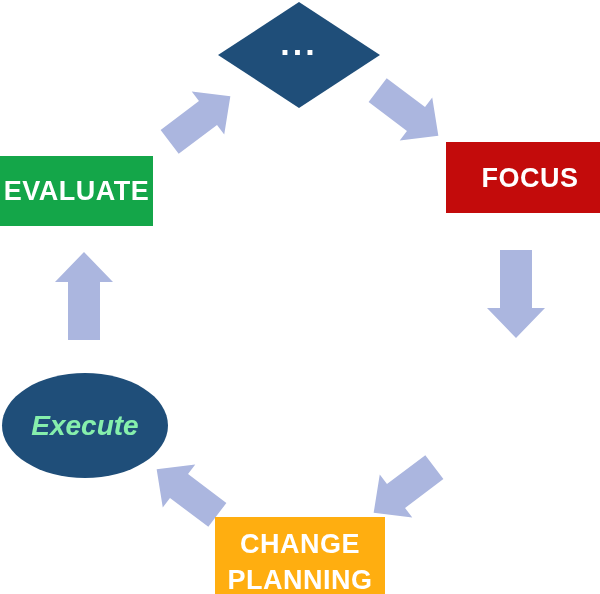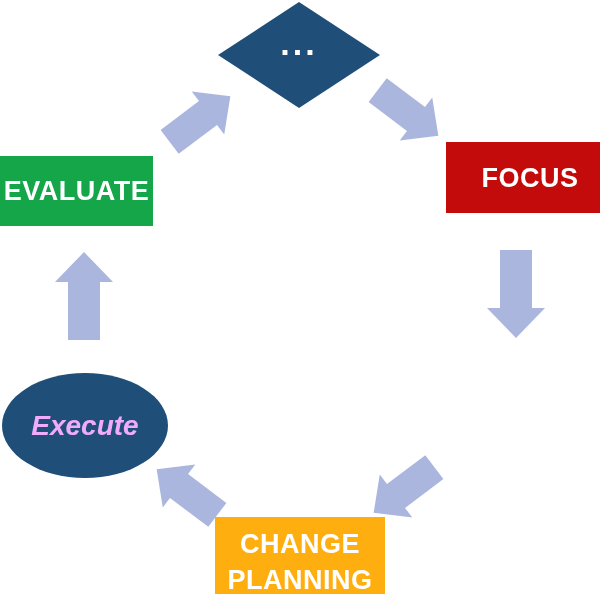--- a/index.html
+++ b/index.html
@@ -10,21 +10,21 @@
   }
   .stage svg { position:absolute; left:0; top:0; }
   .node-rect {
     position:absolute; display:flex; align-items:center; justify-content:center;
     color:#ffffff; font-weight:bold; font-size:27px; letter-spacing:0.5px;
     text-align:center; line-height:36px;
   }
   .node-ellipse {
     position:absolute; border-radius:50%;
     display:flex; align-items:center; justify-content:center;
-    color:#f0abfc; font-weight:bold; font-style:italic; font-size:28px;
+    color:#86efac; font-weight:bold; font-style:italic; font-size:28px;
   }
   .diamond-label {
     position:absolute; left:254px; top:24px; width:90px;
     text-align:center; color:#ffffff; font-weight:bold; font-size:34px;
     letter-spacing:3px;
   }
   #evaluate-box { left:0px;   top:156px; width:153px; height:70px; }
   #focus-box    { left:408px; top:142px; width:168px; height:71px;margin-left:38px; }
   #change-box   { left:215px; top:517px; width:170px; height:87px; padding-top:2px; box-sizing:border-box; }
   #execute-ell  { left:2px;   top:373px; width:166px; height:105px; }

